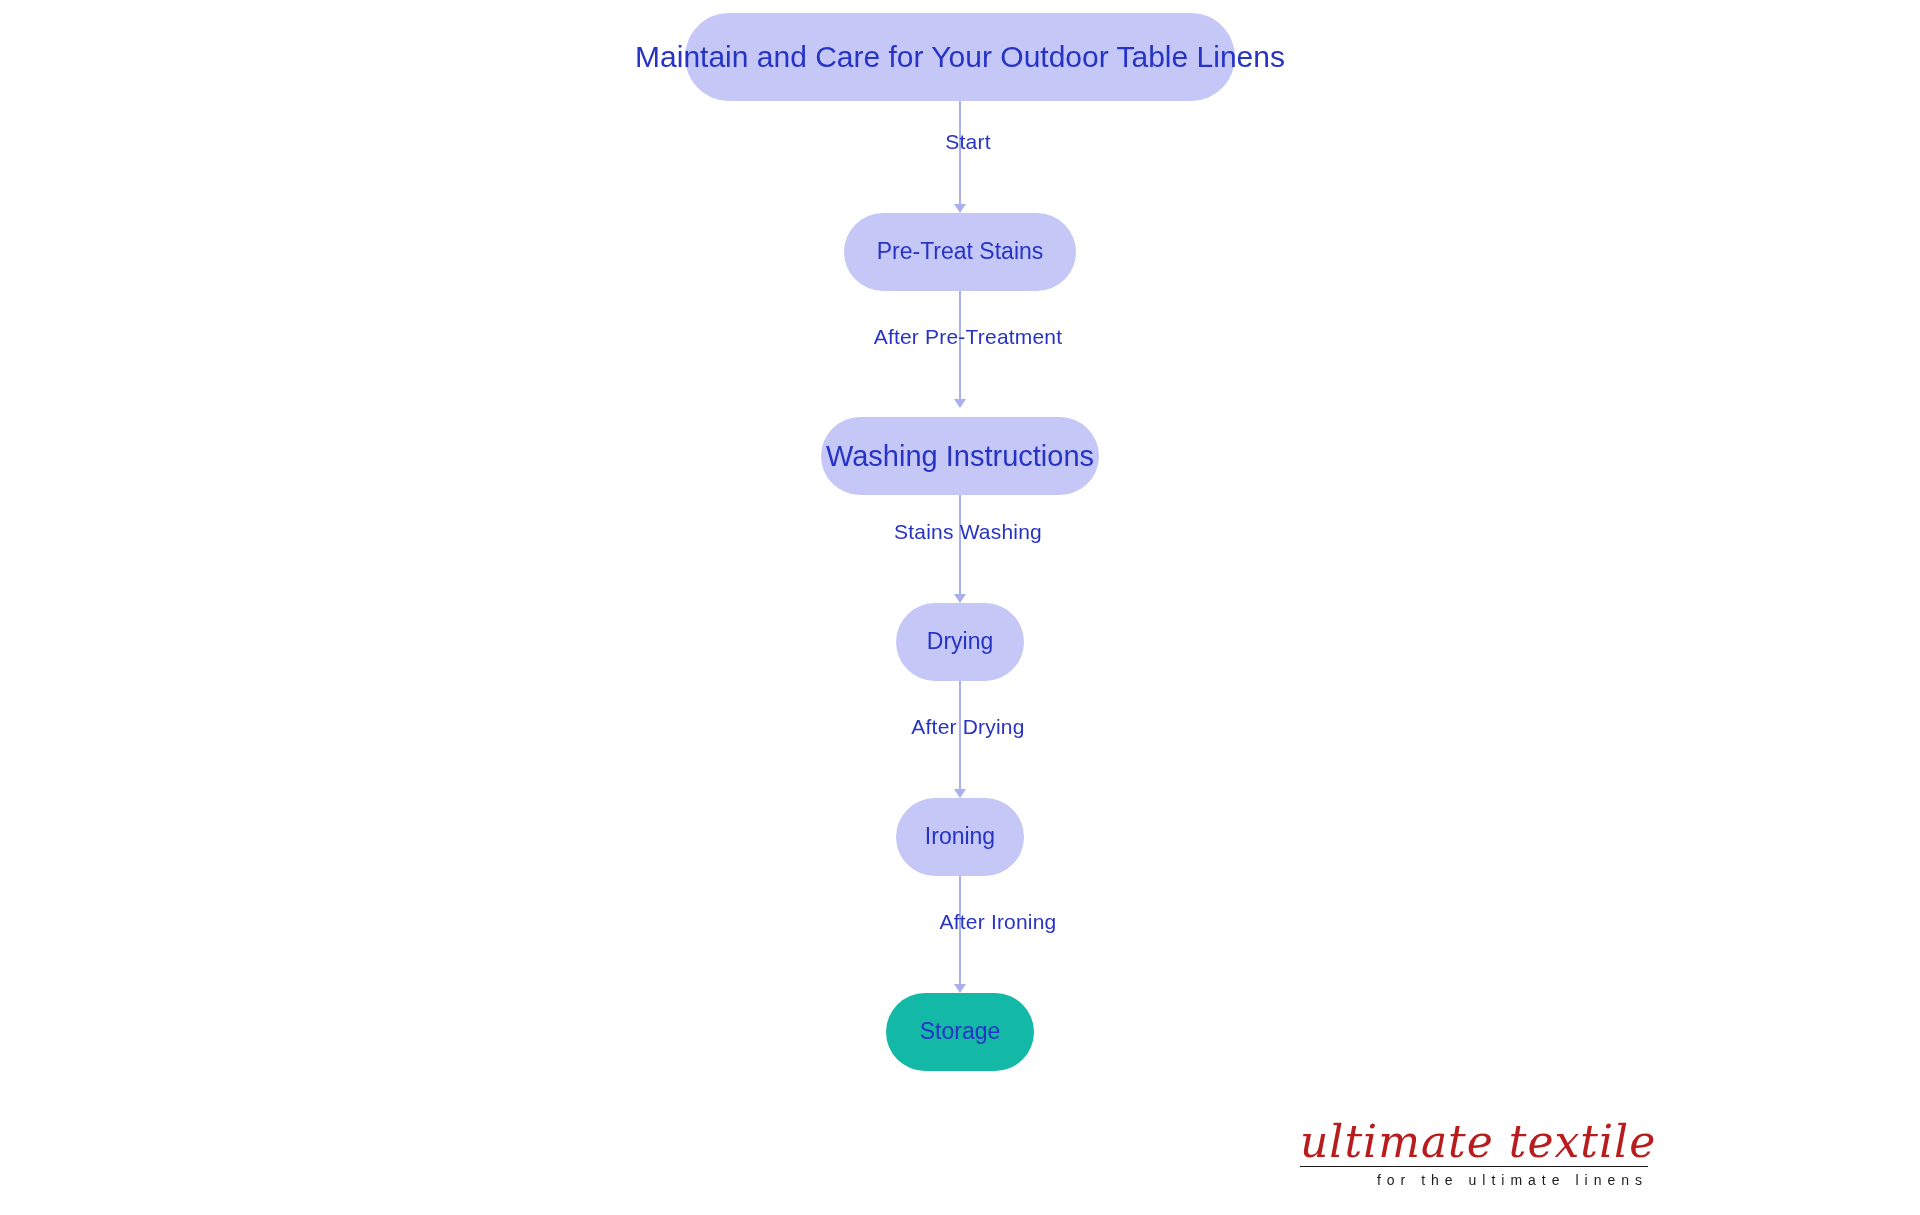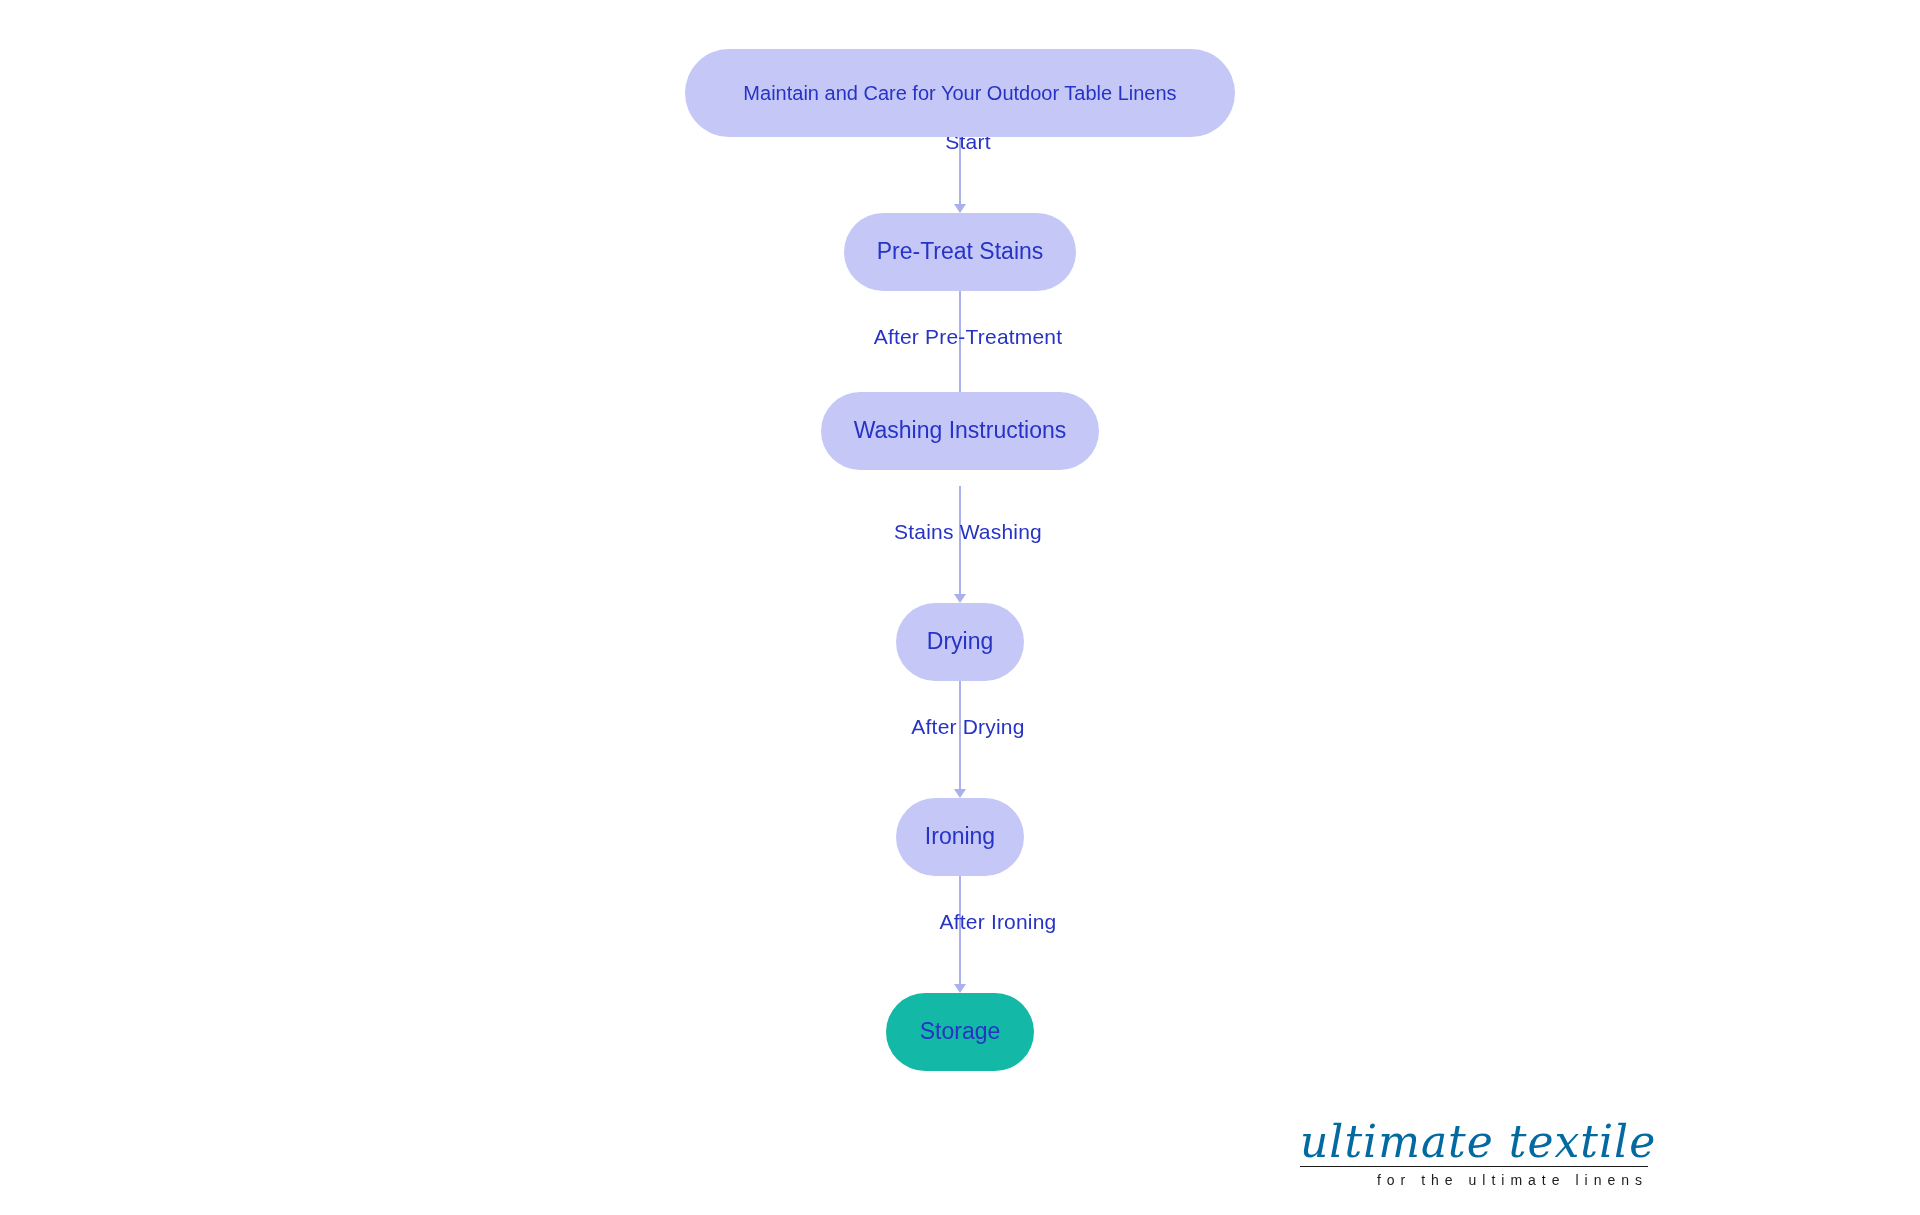--- a/index.html
+++ b/index.html
@@ -64,21 +64,21 @@
     position: absolute;
     left: 1300px;
     top: 1120px;
     width: 350px;
     height: 72px;
   }
   .logo-script {
     font-family: "DejaVu Serif", serif;
     font-style: italic;
     font-size: 44px;
-    color: #0369a1;
+    color: #b91c1c;
     letter-spacing: 1px;
     white-space: nowrap;
     line-height: 1;
   }
   .logo-rule {
     margin-top: 2px;
     width: 348px;
     height: 1px;
     background: #1b1b1b;
   }
@@ -105,27 +105,27 @@
     <div class="edge-label" style="left: 968px; top: 325px;">After Pre-Treatment</div>
     <div class="edge-line" style="left: 960px; top: 486px; height: 108px;"></div>
     <div class="edge-arrow" style="left: 960px; top: 594px;"></div>
     <div class="edge-label" style="left: 968px; top: 520px;">Stains Washing</div>
     <div class="edge-line" style="left: 960px; top: 681px; height: 108px;"></div>
     <div class="edge-arrow" style="left: 960px; top: 789px;"></div>
     <div class="edge-label" style="left: 968px; top: 715px;">After Drying</div>
     <div class="edge-line" style="left: 960px; top: 876px; height: 108px;"></div>
     <div class="edge-arrow" style="left: 960px; top: 984px;"></div>
     <div class="edge-label" style="left: 968px; top: 910px; margin-left: 30px;">After Ironing</div>
-    <div class="node" style="left: 685px; top: 13px; width: 550px; height: 88px; border-radius: 44px; font-size: 20px; background: rgb(197, 200, 247); color: rgb(38, 51, 196); margin-top: 36px;">
+    <div class="node" style="left: 685px; top: 13px; width: 550px; height: 88px; border-radius: 44px; font-size: 30px; background: rgb(197, 200, 247); color: rgb(38, 51, 196);">
       <span class="node-label">Maintain and Care for Your Outdoor Table Linens</span>
     </div>
     <div class="node" style="left: 844px; top: 213px; width: 232px; height: 78px; border-radius: 39px; font-size: 23px; background: rgb(197, 200, 247); color: rgb(38, 51, 196);">
       <span class="node-label">Pre-Treat Stains</span>
     </div>
-    <div class="node" style="left: 821px; top: 392px; width: 278px; height: 78px; border-radius: 39px; font-size: 23px; background: rgb(197, 200, 247); color: rgb(38, 51, 196);">
+    <div class="node" style="left: 821px; top: 417px; width: 278px; height: 78px; border-radius: 39px; font-size: 29px; background: rgb(197, 200, 247); color: rgb(38, 51, 196);">
       <span class="node-label">Washing Instructions</span>
     </div>
     <div class="node" style="left: 896px; top: 798px; width: 128px; height: 78px; border-radius: 39px; font-size: 23px; background: rgb(197, 200, 247); color: rgb(38, 51, 196);">
       <span class="node-label">Ironing</span>
     </div>
     <div class="node" style="left: 896px; top: 603px; width: 128px; height: 78px; border-radius: 39px; font-size: 23px; background: rgb(197, 200, 247); color: rgb(38, 51, 196);">
       <span class="node-label">Drying</span>
     </div>
     <div class="node" style="left: 886px; top: 993px; width: 148px; height: 78px; border-radius: 39px; font-size: 23px; background: #14b8a6; color: rgb(38, 51, 196);">
       <span class="node-label">Storage</span>

